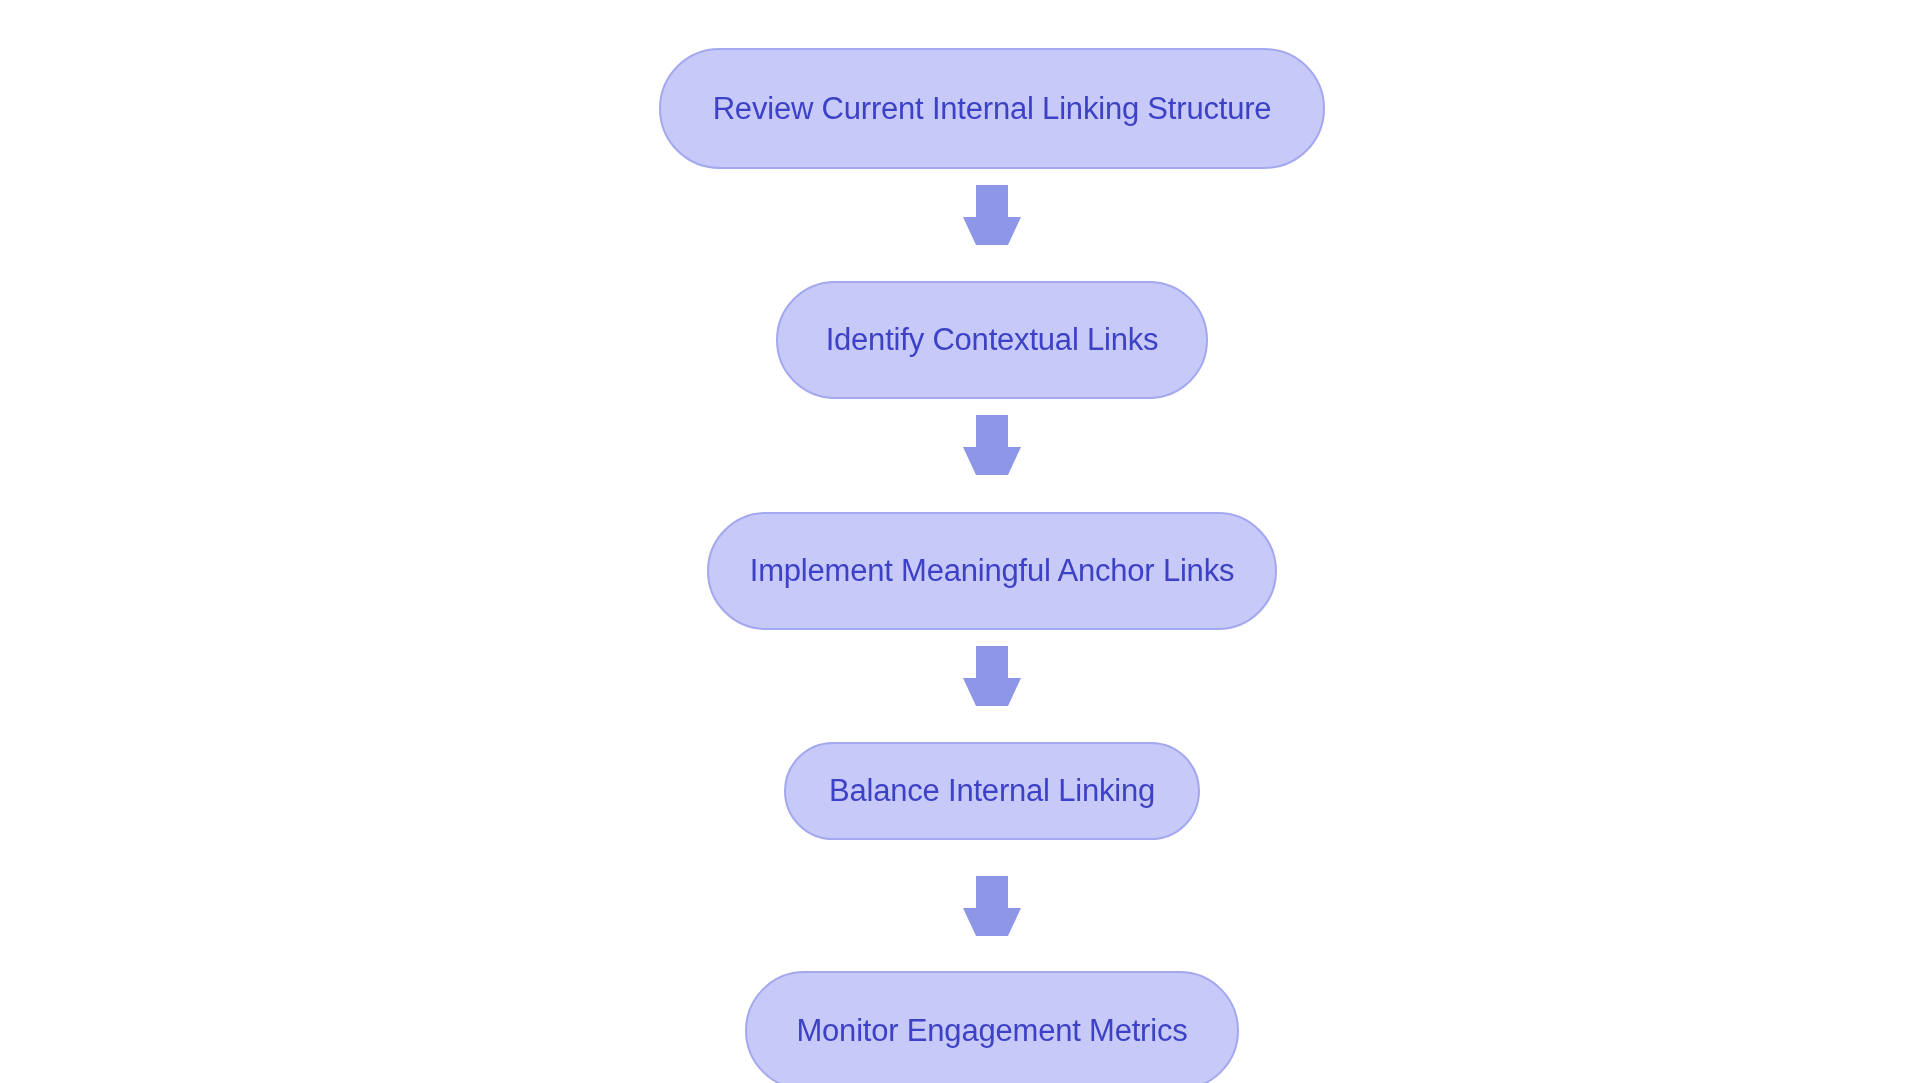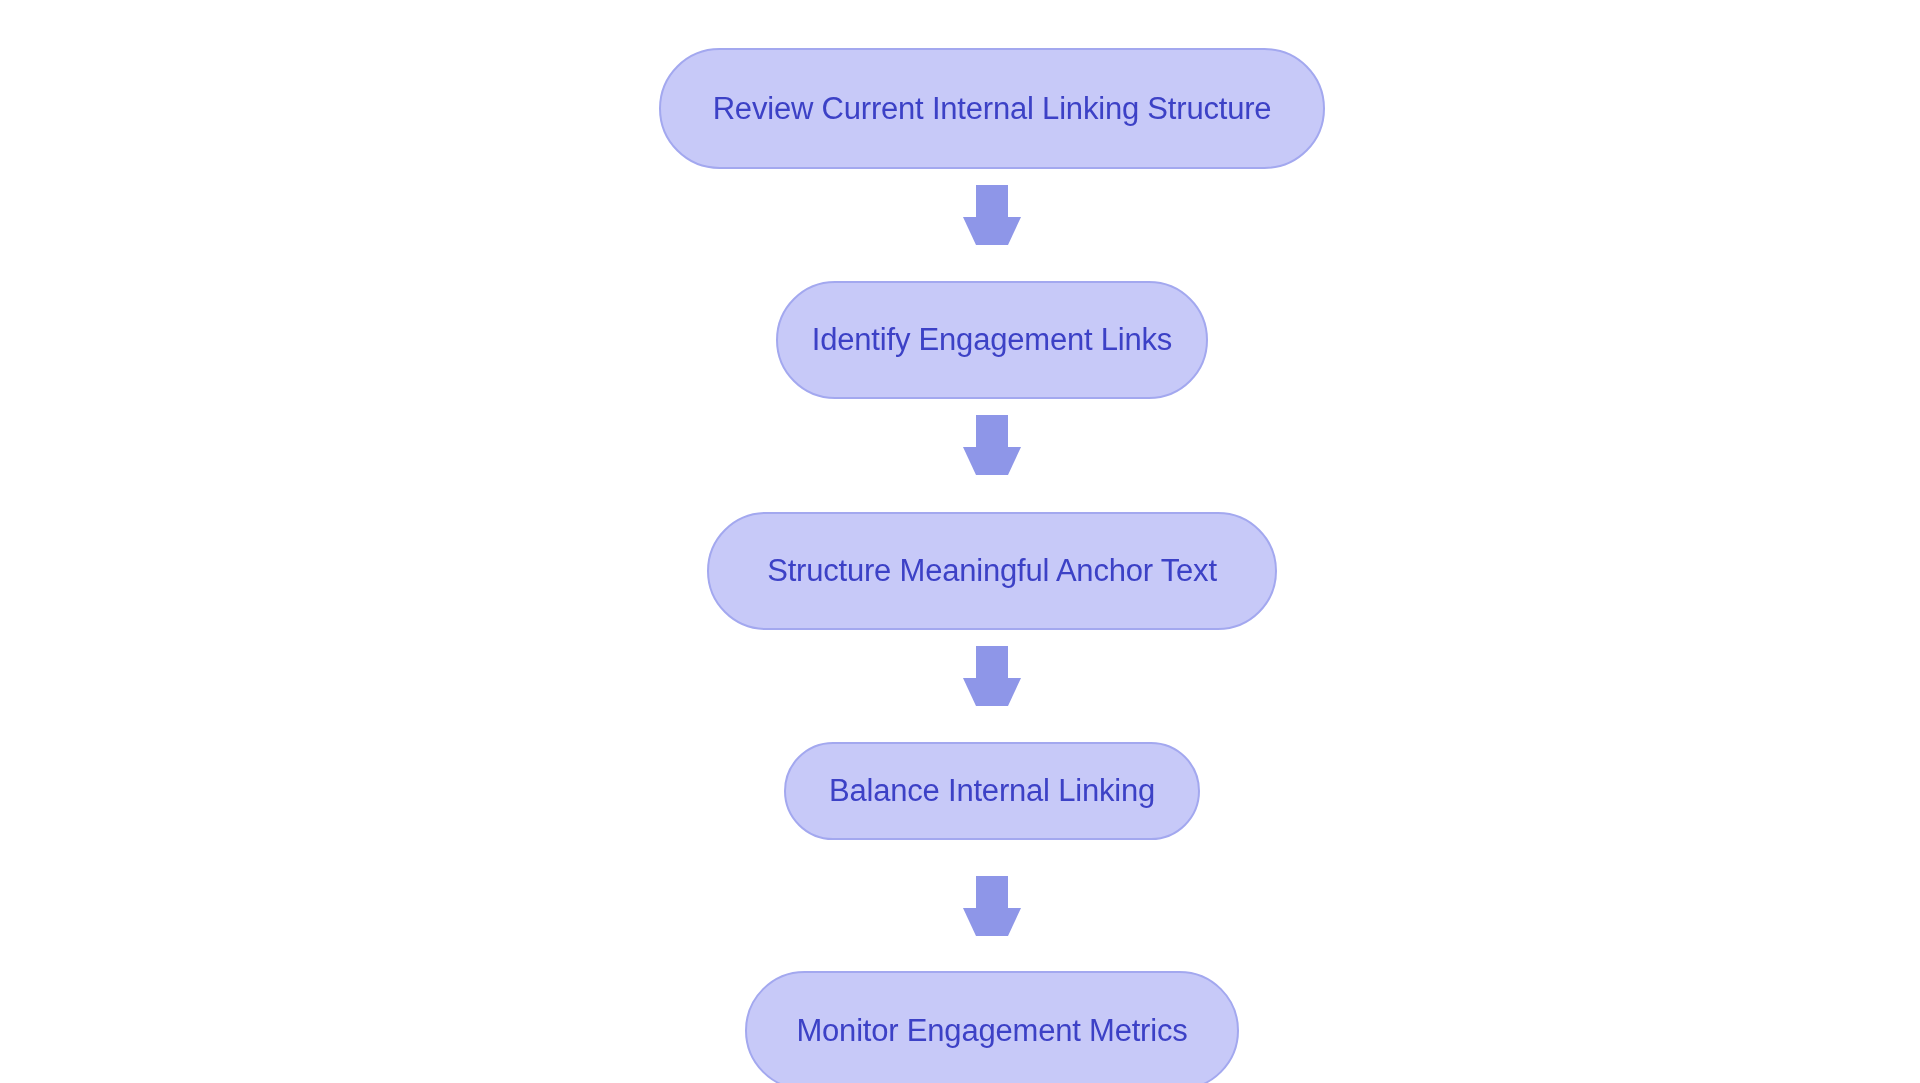--- a/index.html
+++ b/index.html
@@ -83,30 +83,30 @@
   <div class="node n1">
     <span class="node-label">Review Current Internal Linking Structure</span>
   </div>
 
   <div class="arrow a1">
     <div class="arrow-line"></div>
     <div class="arrow-head"></div>
   </div>
 
   <div class="node n2">
-    <span class="node-label">Identify Engagement Links</span>
+    <span class="node-label">Identify Contextual Links</span>
   </div>
 
   <div class="arrow a2">
     <div class="arrow-line"></div>
     <div class="arrow-head"></div>
   </div>
 
   <div class="node n3">
-    <span class="node-label">Structure Meaningful Anchor Text</span>
+    <span class="node-label">Implement Meaningful Anchor Links</span>
   </div>
 
   <div class="arrow a3">
     <div class="arrow-line"></div>
     <div class="arrow-head"></div>
   </div>
 
   <div class="node n4">
     <span class="node-label">Balance Internal Linking</span>
   </div>

